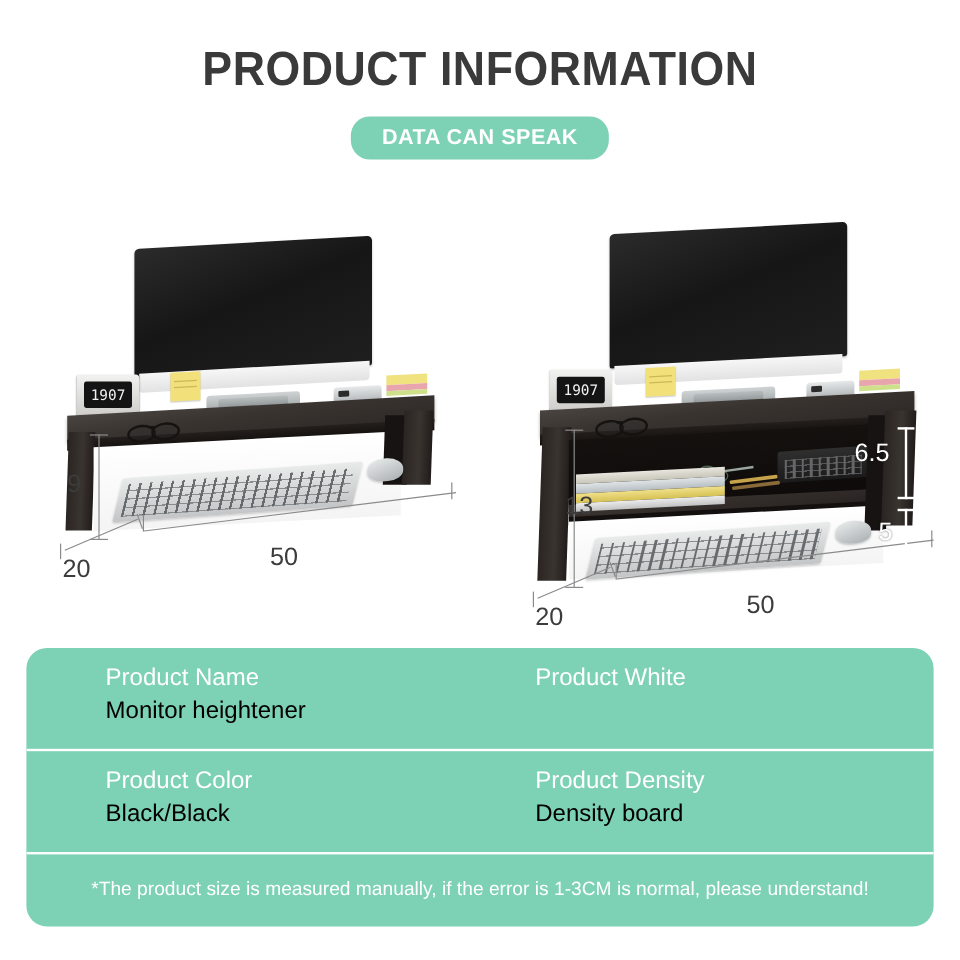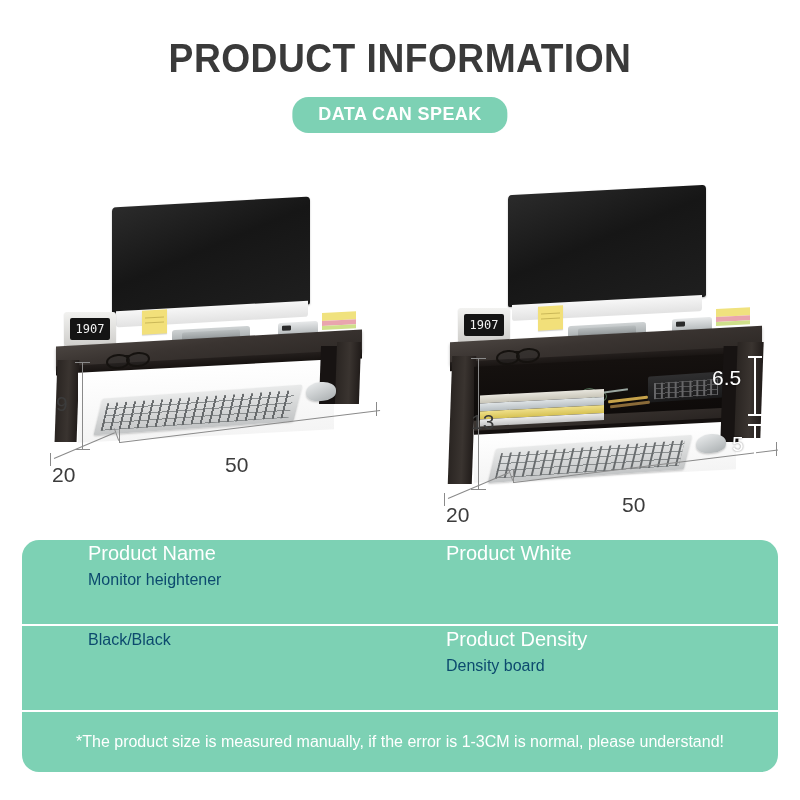--- a/index.html
+++ b/index.html
@@ -211,33 +211,33 @@
     border-radius:17px;
     overflow:hidden;
   }
   .spec-row{
     position:relative;
     display:flex;
     height:84px;
   }
   .spec-cell{
     flex:0 0 50%;
-    padding:0 0 0 66px;
+    padding:12px 0 0 66px;
     box-sizing:border-box;
   }
   .spec-cell.right{padding-left:46px;}
   .spec-label{
     color:#ffffff;
     font-size:20px;
     line-height:26px;
     font-family:"Liberation Sans", sans-serif;
   }
   .spec-value{
-    color:#0c4a6e;
-    font-size:16px;
+    color:#000000;
+    font-size:20px;
     line-height:28px;
     font-family:"Liberation Sans", sans-serif;
   }
   .divider{height:2px;background:#ffffff;width:100%;}
   .spec-note{
     height:60px;
     display:flex;align-items:center;justify-content:center;
     color:#ffffff;
     font-size:16px;
     font-family:"Liberation Sans", sans-serif;
@@ -427,20 +427,21 @@
       </div>
       <div class="spec-cell right">
         <div class="spec-label">Product White</div>
       </div>
     </div>
 
     <div class="divider"></div>
 
     <div class="spec-row">
       <div class="spec-cell">
+        <div class="spec-label">Product Color</div>
         <div class="spec-value">Black/Black</div>
       </div>
       <div class="spec-cell right">
         <div class="spec-label">Product Density</div>
         <div class="spec-value">Density board</div>
       </div>
     </div>
 
     <div class="divider"></div>
 

